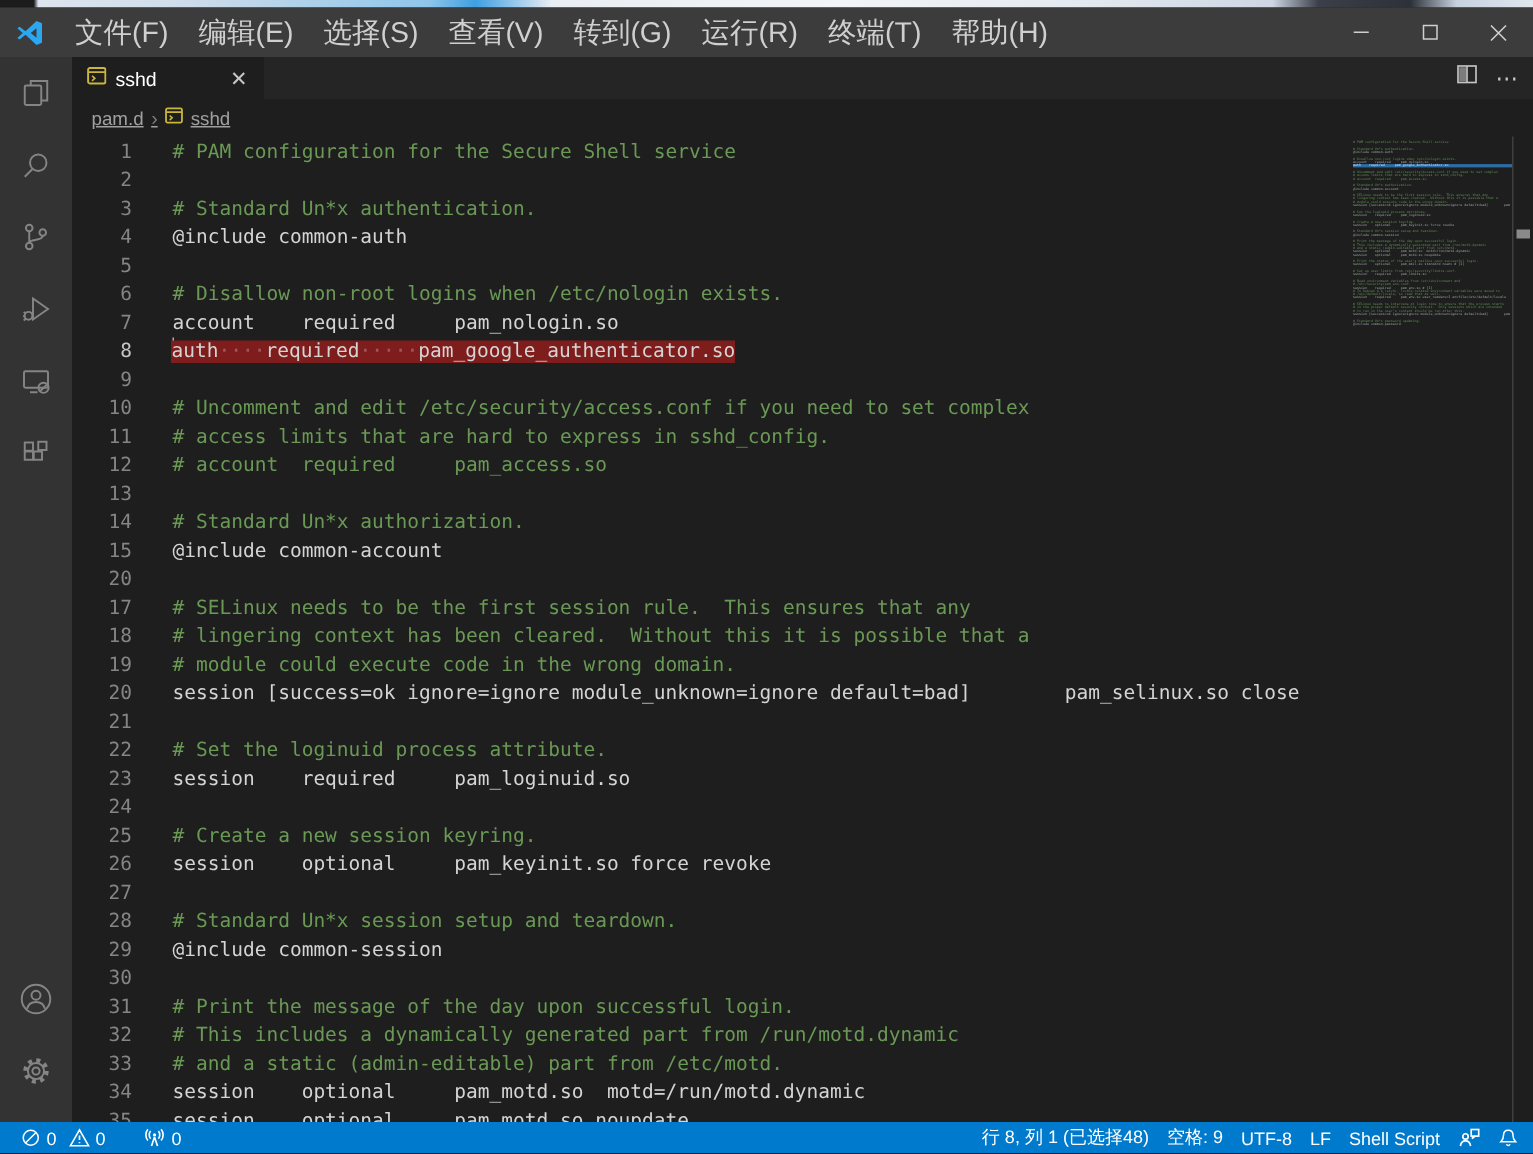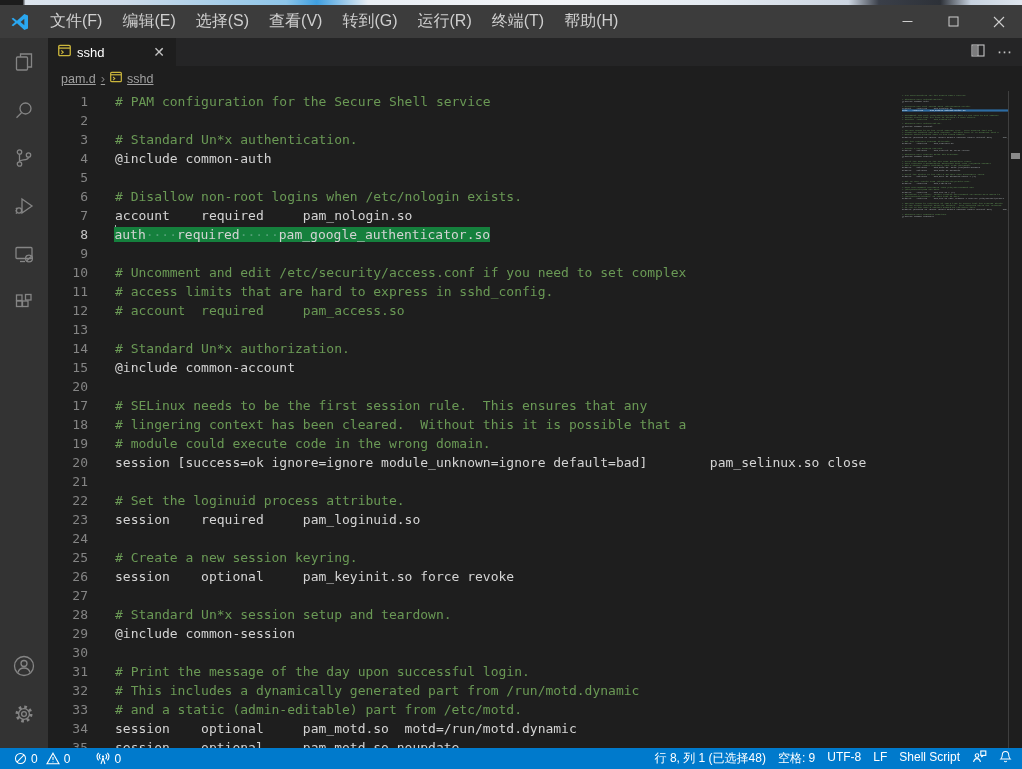--- a/index.html
+++ b/index.html
@@ -14,21 +14,21 @@
     height:5px; width:100%;
     background:linear-gradient(90deg,#1c1c1c 0%,#1c1c1c 2.2%,#dde5ee 2.5%,#cfdcea 12%,#8ec6ea 28%,#3f9fe0 31%,#e9eef4 36%,#f2f4f7 55%,#e4eaf1 70%,#cdd6e2 83%,#3a3f49 86%,#2d3138 92%,#c7d2df 95%,#dfe6ee 100%);
   }
   
   .titlebar {
     height:33px; background:#3c3c3c; display:flex; align-items:stretch; color:#cccccc;
   }
   .vscode-logo { width:40px; display:flex; align-items:center; justify-content:center; }
   .menubar { display:flex; align-items:stretch; }
   .menu-item {
-    display:flex; align-items:center; padding:0 10px; font-size:16px; color:#cfcfcf; cursor:default;
+    display:flex; align-items:center; padding:0 10px; font-size:19px; color:#cfcfcf; cursor:default;
   }
   .titlebar-spacer { flex:1; }
   .win-controls { display:flex; }
   .win-btn { width:46px; display:flex; align-items:center; justify-content:center; color:#cfcfcf; font-size:13px; }
   .win-btn svg { display:block; }
   
   .body-row { display:flex; height:710px;justify-content:center; }
   .activitybar { width:48px; background:#333333; display:flex; flex-direction:column; align-items:center; }
   .ab-icon { width:48px; height:48px; display:flex; align-items:center; justify-content:center; }
   .ab-icon svg { stroke:#858585; fill:none; stroke-width:1.3; }
@@ -53,21 +53,21 @@
   .editor-wrap { flex:1; display:flex; min-height:0; position:relative; }
   .code-pane {
     flex:1; overflow:hidden; font-family:"DejaVu Sans Mono","Liberation Mono",monospace;
     font-size:13px; line-height:19px; padding-top:1px;
   }
   .line { display:flex; height:19px; white-space:pre; }
   .ln { width:40px; text-align:right; color:#858585; flex:none; }
   .ln.active { color:#c6c6c6; }
   .ltext { padding-left:27px; color:#d4d4d4; }
   .ltext.comment { color:#6a9955; }
-  .sel { background:#15803d; }
+  .sel { background:#7f1d1d; }
   .ws { color:rgba(210,225,240,0.32); }
   .cursor { display:inline-block; width:0; border-left:1.6px solid #aeafad; height:17px; vertical-align:text-bottom; margin-right:-1.6px; }
   
   .minimap { width:106px; flex:none; position:relative; overflow:hidden; padding-top:3px; }
   .minimap-inner {
     transform:scale(0.22); transform-origin:0 0; width:520px;
     font-family:"DejaVu Sans Mono","Liberation Mono",monospace; font-size:10px; line-height:10px;
   }
   .mm-line { white-space:pre; height:10px; color:#9da3a6; }
   .mm-line.comment { color:#5d8f52; }
@@ -75,21 +75,21 @@
   
   .overview-ruler { width:14px; flex:none; border-left:1px solid #3f3f3f; position:relative; }
   .cursor-mark { position:absolute; top:62px; left:2px; right:2px; height:6px; background:#8a8a8a; }
   
   .statusbar {
     height:21px; background:#007acc; color:#ffffff; display:flex; align-items:center;
     font-size:12px; padding:0 10px 0 8px;
   }
   .sb-item { display:flex; align-items:center; gap:4px; padding:0 6px; white-space:nowrap; }
   .sb-item svg { stroke:#ffffff; fill:none; stroke-width:1.1; display:block; }
-  .sb-right { margin-left:auto; display:flex; align-items:flex-start; }
+  .sb-right { margin-left:auto; display:flex; align-items:center; }
   .sb-gap { width:14px; }
 </style>
 </head>
 <body>
 
 <div class="screen">
 
   <div class="wallpaper-strip"></div>
 
   <div class="titlebar">

